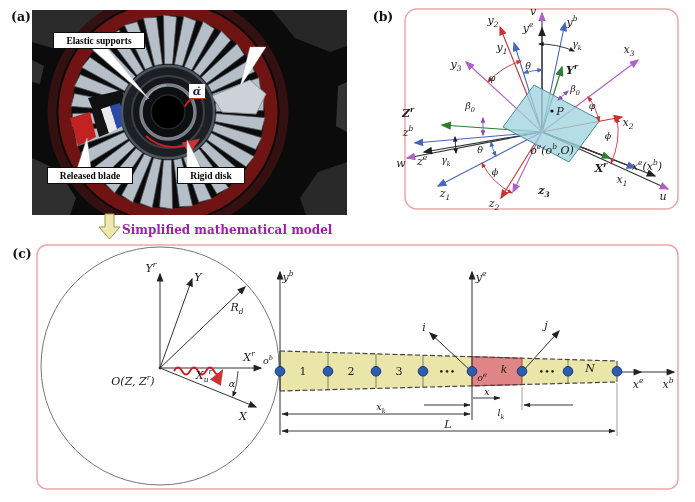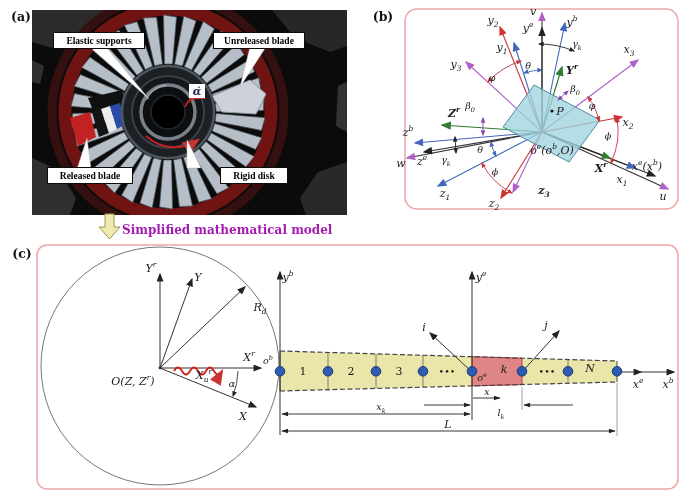--- a/index.html
+++ b/index.html
@@ -231,40 +231,39 @@
     <line x1="282" y1="414" x2="470" y2="414" stroke="#222" stroke-width="0.9" marker-start="url(#mdim)" marker-end="url(#mdim)"></line>
     <line x1="282" y1="431" x2="615" y2="431" stroke="#222" stroke-width="0.9" marker-start="url(#mdim)" marker-end="url(#mdim)"></line>
   </g>
 </svg>
 
 <div class="ptag" style="left:21px;top:16px;">(a)</div>
 <div class="ptag" style="left:383px;top:16px;">(b)</div>
 <div class="ptag" style="left:22px;top:253px;">(c)</div>
 
 <div class="callout" style="left:53px;top:32px;width:90px;height:15px;">Elastic supports</div>
-<div class="callout" style="left:213px;top:32px;width:90px;height:15px;">Unreleased blade</div>
 <div class="callout" style="left:47px;top:167px;width:84px;height:15px;">Released blade</div>
-<div class="callout" style="left:177px;top:167px;width:66px;height:15px;margin-left:43px;">Rigid disk</div>
+<div class="callout" style="left:177px;top:167px;width:66px;height:15px;">Rigid disk</div>
 <div class="alphadot" style="left:189px;top:84px;width:16px;height:14px;">α̇</div>
 <div class="caption" style="left:122px;top:223px;">Simplified mathematical model</div>
 
 <div class="mlab" style="left:533px;top:11px;">v</div>
 <div class="mlab" style="left:528px;top:28px;">y<sup>e</sup></div>
 <div class="mlab" style="left:572px;top:22px;">y<sup>b</sup></div>
 <div class="mlab" style="left:493px;top:20px;">y<sub>2</sub></div>
 <div class="mlab" style="left:502px;top:47px;">y<sub>1</sub></div>
 <div class="mlab" style="left:456px;top:64px;">y<sub>3</sub></div>
 <div class="mlab bold" style="left:572px;top:70px;">Y<sup>r</sup></div>
 <div class="mlab" style="left:629px;top:49px;">x<sub>3</sub></div>
 <div class="mlab" style="left:628px;top:122px;">x<sub>2</sub></div>
 <div class="mlab bold" style="left:601px;top:168px;">X<sup>r</sup></div>
 <div class="mlab" style="left:622px;top:179px;">x<sub>1</sub></div>
 <div class="mlab" style="left:647px;top:166px;">x<sup>e</sup>(x<sup>b</sup>)</div>
 <div class="mlab" style="left:663px;top:196px;">u</div>
-<div class="mlab bold" style="left:454px;top:113px;">Z<sup>r</sup></div>
+<div class="mlab bold" style="left:408px;top:113px;">Z<sup>r</sup></div>
 <div class="mlab" style="left:408px;top:132px;">z<sup>b</sup></div>
 <div class="mlab" style="left:422px;top:161px;">z<sup>e</sup></div>
 <div class="mlab" style="left:401px;top:163px;">w</div>
 <div class="mlab" style="left:445px;top:193px;">z<sub>1</sub></div>
 <div class="mlab" style="left:494px;top:203px;">z<sub>2</sub></div>
 <div class="mlab" style="left:544px;top:190px;font-weight:bold;">z<sub>3</sub></div>
 
 <div class="mlab sm" style="left:577px;top:44px;">γ<sub>k</sub></div>
 <div class="mlab sm" style="left:528px;top:66px;">θ</div>
 <div class="mlab sm" style="left:492px;top:78px;">φ</div>
@@ -274,21 +273,21 @@
 <div class="mlab sm" style="left:470px;top:106px;">β<sub>0</sub></div>
 <div class="mlab sm" style="left:446px;top:160px;">γ<sub>k</sub></div>
 <div class="mlab sm" style="left:480px;top:150px;">θ</div>
 <div class="mlab sm" style="left:495px;top:172px;">ϕ</div>
 
 <div class="mlab" style="left:560px;top:111px;">P</div>
 <div class="mlab" style="left:552px;top:150px;">o<sup>e</sup>(o<sup>b</sup>,O)</div>
 
 <div class="mlab" style="left:151px;top:268px;">Y<sup>r</sup></div>
 <div class="mlab" style="left:198px;top:277px;">Y</div>
-<div class="mlab" style="left:237px;top:307px;margin-left:23px;">R<sub>d</sub></div>
+<div class="mlab" style="left:237px;top:307px;">R<sub>d</sub></div>
 <div class="mlab" style="left:249px;top:357px;">X<sup>r</sup></div>
 <div class="mlab" style="left:204px;top:351px;margin-top:24px;">X<sub>u</sub><sup>r</sup></div>
 <div class="mlab" style="left:133px;top:381px;">O(Z, Z<sup>r</sup>)</div>
 <div class="mlab sm" style="left:232px;top:384px;">α</div>
 <div class="mlab" style="left:243px;top:416px;">X</div>
 <div class="mlab sm" style="left:268px;top:361px;">o<sup>b</sup></div>
 
 <div class="mlab" style="left:288px;top:277px;">y<sup>b</sup></div>
 <div class="mlab" style="left:481px;top:277px;">y<sup>e</sup></div>
 <div class="mlab up" style="left:303px;top:371px;">1</div>

